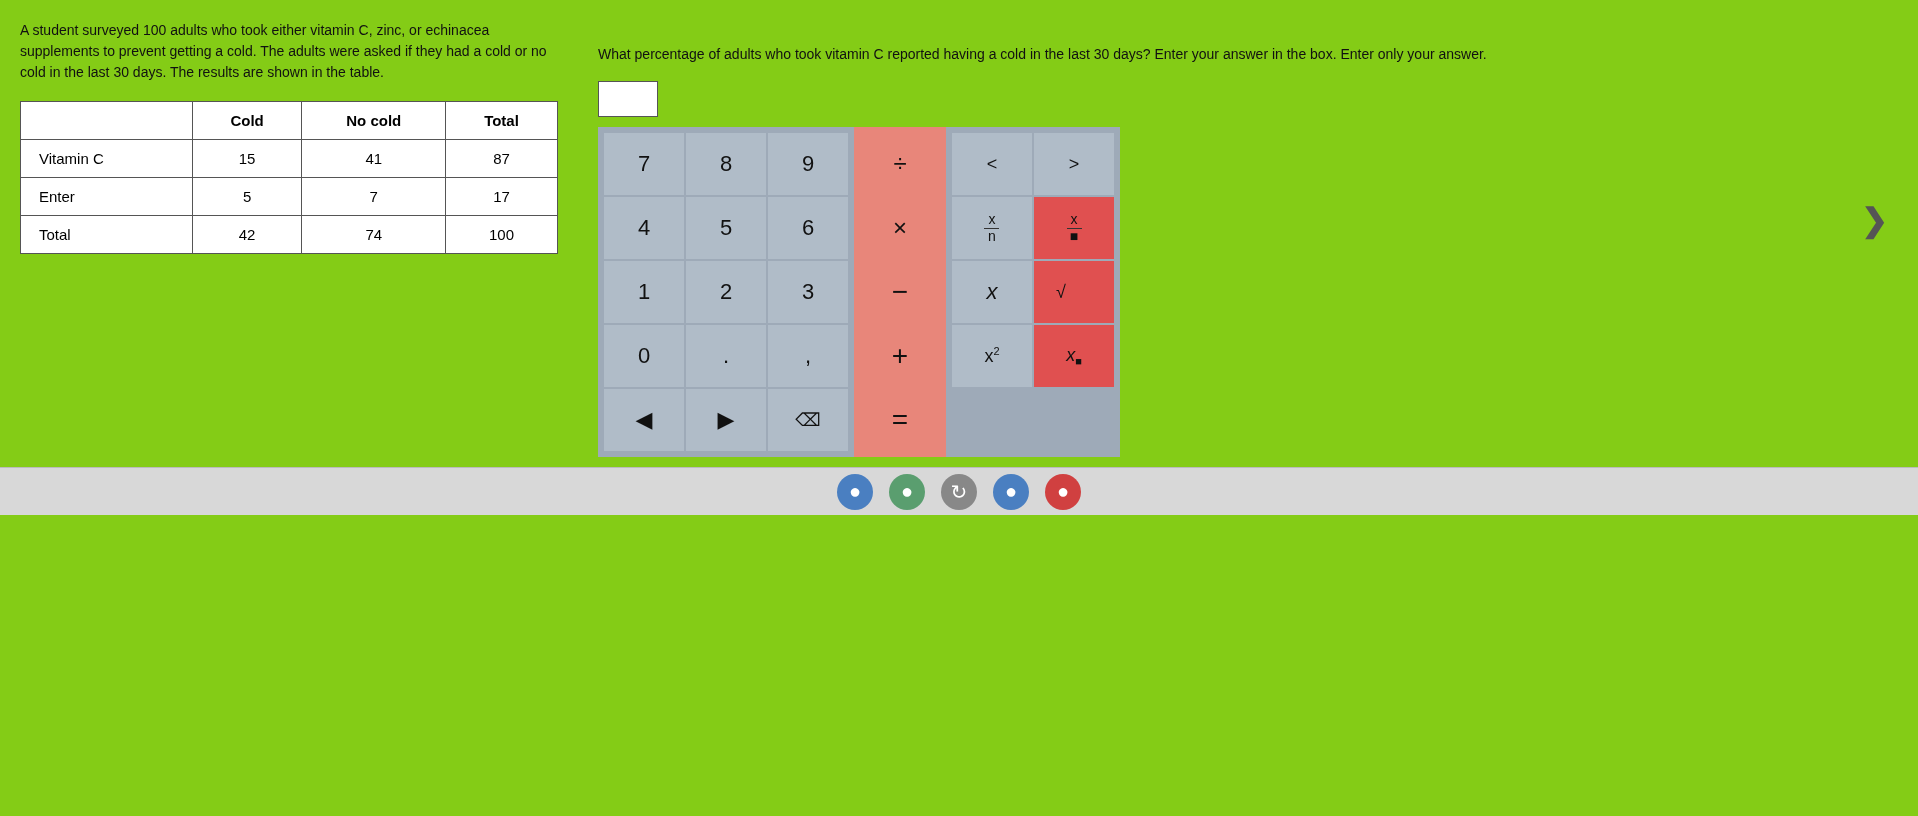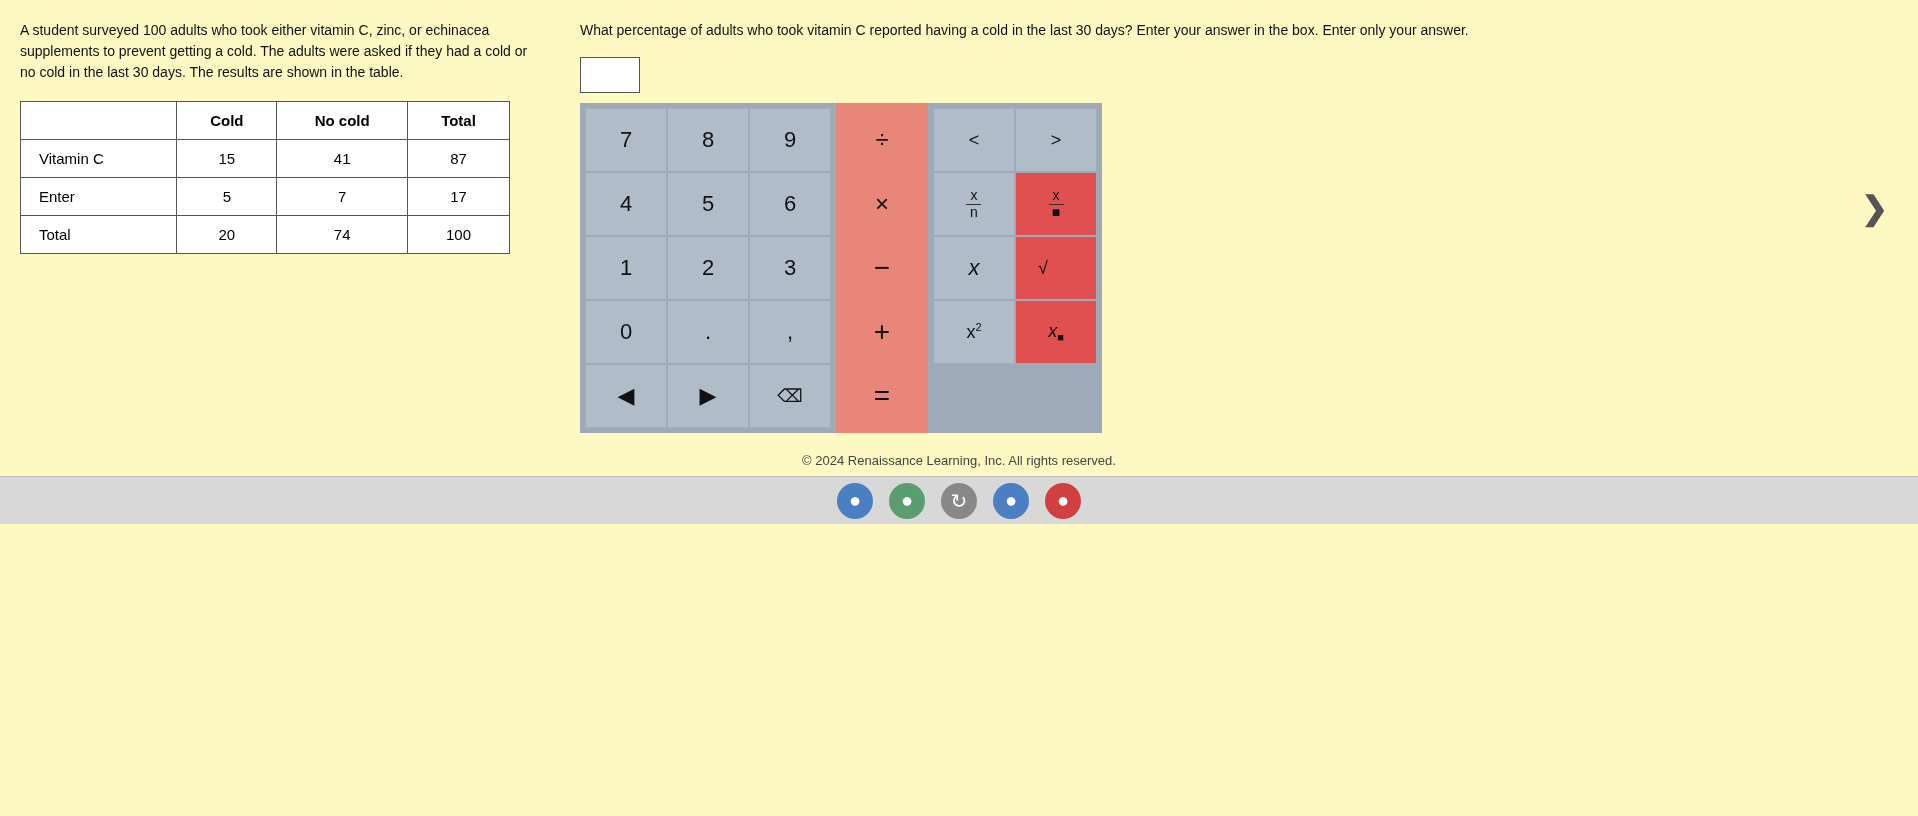--- a/index.html
+++ b/index.html
@@ -26,21 +26,21 @@
 
     .problem-text {
       font-size: 14px;
       line-height: 1.5;
       margin-bottom: 18px;
       color: #111;
     }
 
     .data-table {
       border-collapse: collapse;
-      width: 490px;
+      width: 538px;
       padding-left: 40px;
     }
 
     .data-table th, .data-table td {
       border: 1.5px solid #555;
       padding: 10px 18px;
       text-align: center;
       font-size: 15px;
       background: #fff;
     }
@@ -51,20 +51,21 @@
     }
 
     .data-table td:first-child, .data-table th:first-child {
       text-align: left;
       font-weight: normal;
       min-width: 110px;
     }
 
     .right-panel {
       flex: 1;
+      margin-top: 24px;
     }
 
     .question-text {
       font-size: 14px;
       line-height: 1.5;
       color: #111;
       margin-bottom: 16px;
     }
 
     .answer-box {
@@ -181,21 +182,21 @@
       right: 20px;
       top: 50%;
       transform: translateY(-50%);
       font-size: 28px;
       color: #555;
       cursor: pointer;
     }
 
     .page-wrapper {
       position: relative;
-      background: #fef9c3;
+      background: #84cc16;
       min-height: 816px;
     }
   </style>
 </head>
 <body>
 
 <div class="page-wrapper">
   <div class="main-content">
 
     <div class="left-panel">
@@ -218,21 +219,21 @@
             <td>87</td>
           </tr>
           <tr>
             <td>Enter</td>
             <td>5</td>
             <td>7</td>
             <td>17</td>
           </tr>
           <tr>
             <td>Total</td>
-            <td>20</td>
+            <td>42</td>
             <td>74</td>
             <td>100</td>
           </tr>
         </tbody>
       </table>
     </div>
 
     <div class="right-panel">
       <p class="question-text">What percentage of adults who took vitamin C reported having a cold in the last 30 days? Enter your answer in the box. Enter only your answer.</p>
 
@@ -305,23 +306,20 @@
           <button class="calc-btn special-btn" style="background:#9eaab8;"></button>
         </div>
       </div>
     </div>
 
     <div style="position: relative; display: flex; align-items: center; padding-left: 10px;">
       <button class="nav-arrow-right" style="position:static; font-size: 32px; background: none; border: none; cursor: pointer; color: #555; font-weight: bold;">❯</button>
     </div>
   </div>
 
-  <div class="footer">
-    <span>© 2024 Renaissance Learning, Inc. All rights reserved.</span>
-  </div>
 
   <div class="taskbar">
     <div class="taskbar-icon" style="background:#4a7fc1; color:white;">●</div>
     <div class="taskbar-icon" style="background:#5a9e6f; color:white;">●</div>
     <div class="taskbar-icon" style="background:#888; color:white;">↻</div>
     <div class="taskbar-icon" style="background:#4a7fc1; color:white;">●</div>
     <div class="taskbar-icon" style="background:#d04040; color:white;">●</div>
   </div>
 </div>
 

